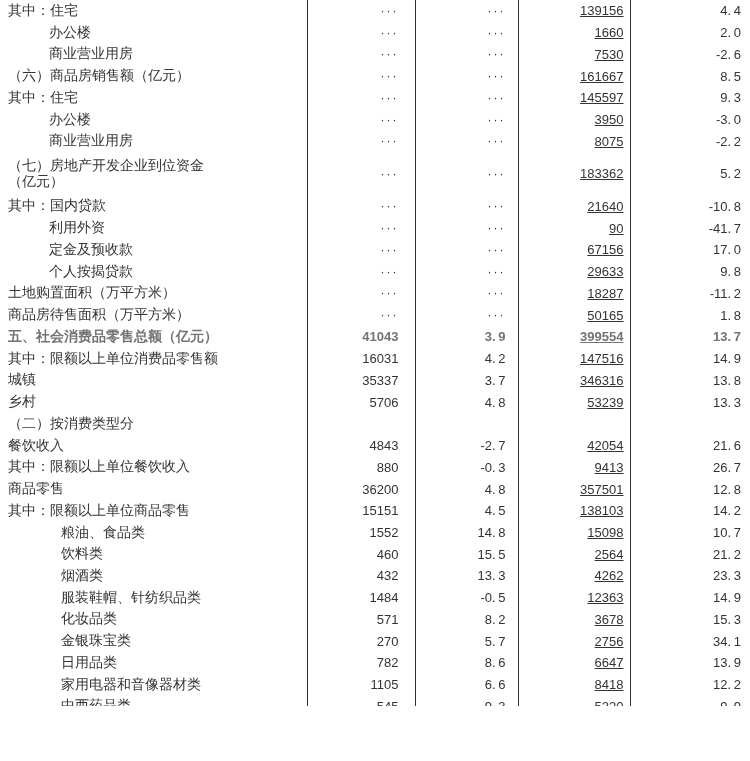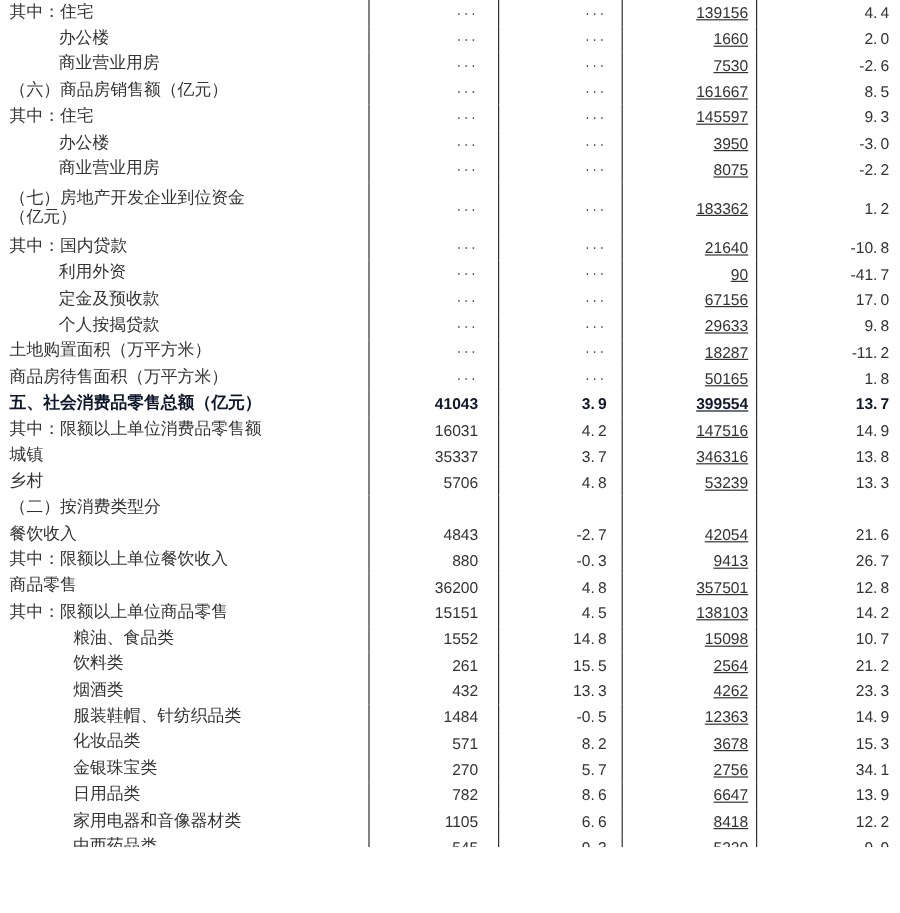--- a/index.html
+++ b/index.html
@@ -46,21 +46,21 @@
   .c2 { padding-right: 16px; }
   .c3 { padding-right: 12px; }
   .c4 { padding-right: 6px; text-decoration: underline; }
   .c5 { padding-right: 9px; }
   .ind1 { padding-left: 8px; }
   .ind2 { padding-left: 49px; }
   .ind3 { padding-left: 61px; }
   tr.bold td.label,
   tr.bold td.num {
     font-weight: 700;
-    color: #0f172a;
+    color: #737373;
   }
 </style>
 </head>
 <body>
 
 <div class="page">
   <table class="stat-table">
     <colgroup>
       <col style="width:307px">
       <col style="width:108px">
@@ -117,21 +117,21 @@
     <td class="num c3 dots">···</td>
     <td class="num c4">8075</td>
     <td class="num c5">-2. 2</td>
   </tr>
         <tr class="stat-row tall">
     <td class="label ind1">（七）房地产开发企业到位资金
 （亿元）</td>
     <td class="num c2 dots">···</td>
     <td class="num c3 dots">···</td>
     <td class="num c4">183362</td>
-    <td class="num c5">1. 2</td>
+    <td class="num c5">5. 2</td>
   </tr>
         <tr class="stat-row">
     <td class="label ind1">其中：国内贷款</td>
     <td class="num c2 dots">···</td>
     <td class="num c3 dots">···</td>
     <td class="num c4">21640</td>
     <td class="num c5">-10. 8</td>
   </tr>
         <tr class="stat-row">
     <td class="label ind2">利用外资</td>
@@ -233,21 +233,21 @@
   </tr>
         <tr class="stat-row">
     <td class="label ind3">粮油、食品类</td>
     <td class="num c2">1552</td>
     <td class="num c3">14. 8</td>
     <td class="num c4">15098</td>
     <td class="num c5">10. 7</td>
   </tr>
         <tr class="stat-row">
     <td class="label ind3">饮料类</td>
-    <td class="num c2">261</td>
+    <td class="num c2">460</td>
     <td class="num c3">15. 5</td>
     <td class="num c4">2564</td>
     <td class="num c5">21. 2</td>
   </tr>
         <tr class="stat-row">
     <td class="label ind3">烟酒类</td>
     <td class="num c2">432</td>
     <td class="num c3">13. 3</td>
     <td class="num c4">4262</td>
     <td class="num c5">23. 3</td>

